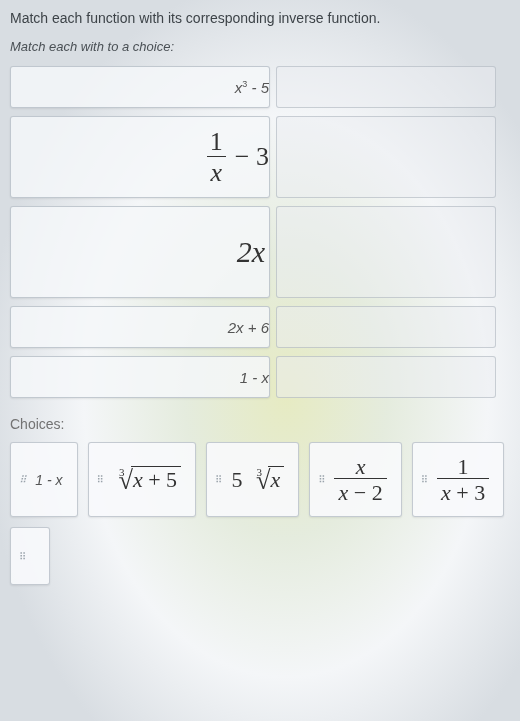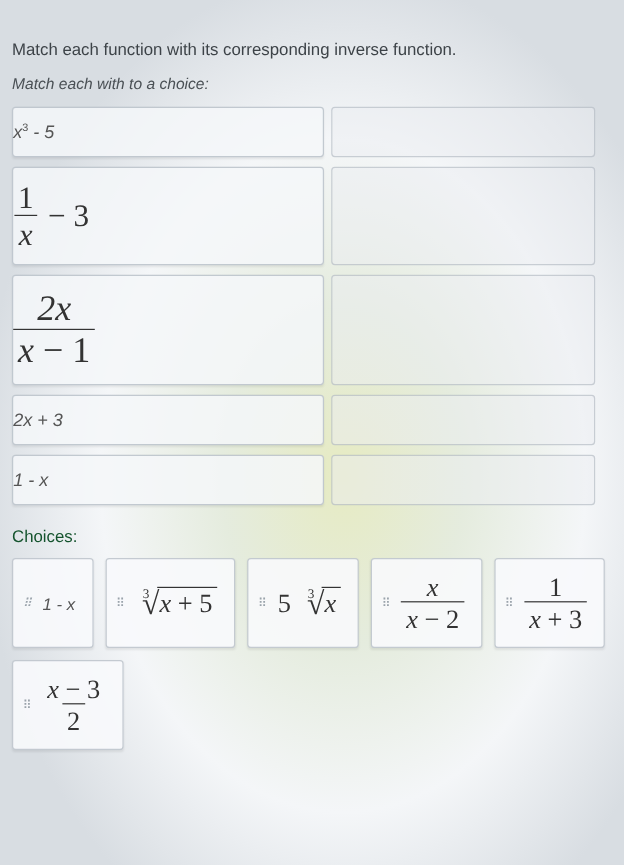--- a/index.html
+++ b/index.html
@@ -5,48 +5,48 @@
 * { margin: 0; padding: 0; box-sizing: border-box; }
 body {
   width: 520px;
   height: 721px;
   background: radial-gradient(ellipse at 55% 55%, rgba(200,210,120,0.45) 0%, rgba(180,200,160,0.35) 25%, rgba(200,210,220,0.2) 50%, #d8dde2 75%);
   font-family: -apple-system, BlinkMacSystemFont, "Segoe UI", Arial, sans-serif;
   color: #3d4348;
   padding: 8px 10px;
   overflow: hidden;
 }
-.prompt { font-size: 14px; line-height: 1.5; margin-bottom: 10px; margin-top: 23px; }
+.prompt { font-size: 14px; line-height: 1.5; margin-bottom: 10px; }
 .subprompt { font-size: 13px; font-style: italic; margin-bottom: 12px; color: #4a5055; }
 .match-area { display: flex; gap: 6px; margin-bottom: 18px; }
 .left-col { width: 52%; display: flex; flex-direction: column; gap: 8px; }
 .right-col { width: 44%; display: flex; flex-direction: column; gap: 8px; }
 .card {
   background: rgba(245,247,249,0.85);
   border: 1px solid rgba(160,170,180,0.6);
   border-radius: 3px;
   box-shadow: 0 1px 2px rgba(0,0,0,0.08);
   display: flex;
   align-items: center;
-  justify-content: flex-start;
+  justify-content: flex-end;
   font-family: "Times New Roman", serif;
   color: #333;
 }
 .card.small { height: 42px; font-size: 15px; font-style: italic; font-family: inherit; color: #555; }
 .card.med { height: 82px; font-size: 26px; }
 .card.tall { height: 92px; font-size: 30px; }
 .drop {
   background: rgba(235,238,242,0.5);
   border: 1px solid rgba(160,170,180,0.5);
   border-radius: 3px;
 }
 .drop.small { height: 42px; }
 .drop.med { height: 82px; }
 .drop.tall { height: 92px; }
-.choices-label { font-size: 14px; margin-bottom: 10px; color: #14532d; }
+.choices-label { font-size: 14px; margin-bottom: 10px; color: #737373; }
 .choices-grid {
   display: flex;
   flex-wrap: wrap;
   gap: 10px;
   align-items: stretch;
 }
 .chip {
   background: rgba(248,250,252,0.9);
   border: 1px solid rgba(160,170,180,0.6);
   border-radius: 3px;
@@ -100,26 +100,25 @@
           <span class="num">1</span>
           <span class="den var">x</span>
         </span>
         <span> − 3</span>
       </span>
     </div>
 
     <div class="card tall">
       <span class="frac">
         <span class="num"><span class="var">2<span style="font-style:italic">x</span></span></span>
-        <span class="den"><span><span class="var">x</span> − 1</span></span>
       </span>
     </div>
 
     <div class="card small">
-      <span>2x + 3</span>
+      <span>2x + 6</span>
     </div>
 
     <div class="card small">
       <span>1 - x</span>
     </div>
   </div>
 
   <div class="right-col">
     <div class="drop small"></div>
     <div class="drop med"></div>
@@ -174,19 +173,15 @@
   <div class="chip">
     <span class="grip">⠿</span>
     <span class="frac">
       <span class="num">1</span>
       <span class="den"><span class="var">x</span> + 3</span>
     </span>
   </div>
 
   <div class="chip">
     <span class="grip">⠿</span>
-    <span class="frac">
-      <span class="num"><span class="var">x</span> − 3</span>
-      <span class="den">2</span>
-    </span>
   </div>
 
 </div>
 
 </body></html>

